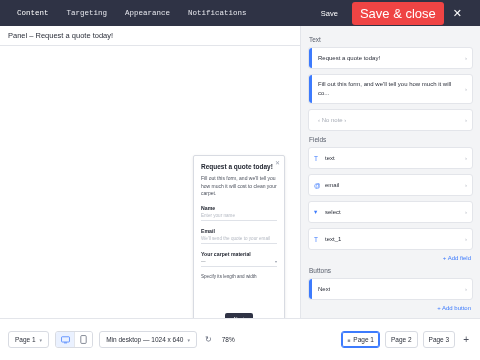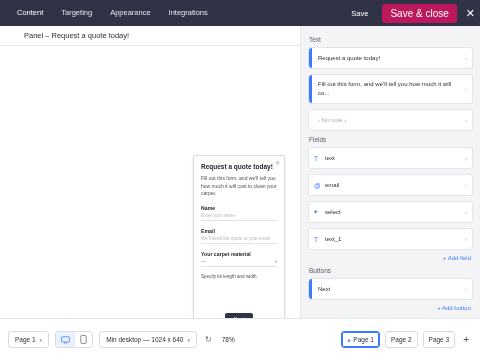--- a/index.html
+++ b/index.html
@@ -18,61 +18,61 @@
 
   
   .topbar {
     position: absolute; left: 0; top: 0;
     width: 480px; height: 26px;
     background: #2f3345;
     display: flex; align-items: center;
   }
   .topnav {
     display: flex; align-items: center; height: 26px;
-    padding-left: 8px; gap: 0;
+    padding-left: 8px; gap: 0; font-family: Liberation Mono, monospace;
   }
   .topnav-item {
     color: #e7e8ee;
     font-size: 7.5px;
     padding: 0 9px;
     line-height: 26px;
     white-space: nowrap;
     cursor: pointer;
   }
   .topnav-item.active { color: #ffffff; }
   .topbar-right {
     margin-left: auto;
     display: flex; align-items: center; gap: 7px;
-    padding-right: 3px;
+    padding-right: 16px;
   }
   .btn-save {
     color: #ffffff; font-size: 7.5px;
     background: transparent; border: none;
     padding: 3px 7px; cursor: pointer;
   }
   .btn-save-close {
-    color: #ffffff; font-size: 10px;
-    background: #be185d; border: none;
+    color: #ffffff; font-size: 13px;
+    background: #ef4444; border: none;
     border-radius: 3px;
     padding: 4px 8px; cursor: pointer;
     white-space: nowrap;
   }
   .icon-close {
     color: #ffffff; font-size: 11px; line-height: 11px;
     cursor: pointer; padding: 0 2px;
   }
 
   
   .panelbar {
     position: absolute; left: 0; top: 26px;
     width: 300px; height: 20px;
     background: #ffffff;
     border-bottom: 1px solid #e3e5ea;
     display: flex; align-items: center;
-    padding-left: 24px;
+    padding-left: 8px;
   }
   .panelbar-title {
     font-size: 7.5px; color: #2b2f3a;
   }
 
   
   .canvas {
     position: absolute; left: 0; top: 46px;
     width: 300px; height: 272px;
     background: #ffffff;
@@ -254,21 +254,21 @@
 </head>
 <body>
 
 <div id="app">
 
   <div class="topbar">
     <div class="topnav">
       <div class="topnav-item active">Content</div>
       <div class="topnav-item">Targeting</div>
       <div class="topnav-item">Appearance</div>
-      <div class="topnav-item">Integrations</div>
+      <div class="topnav-item">Notifications</div>
     </div>
     <div class="topbar-right">
       <div class="btn-save">Save</div>
       <div class="btn-save-close">Save &amp; close</div>
       <div class="icon-close">✕</div>
     </div>
   </div>
 
   <div class="panelbar">
     <div class="panelbar-title">Panel – Request a quote today!</div>

